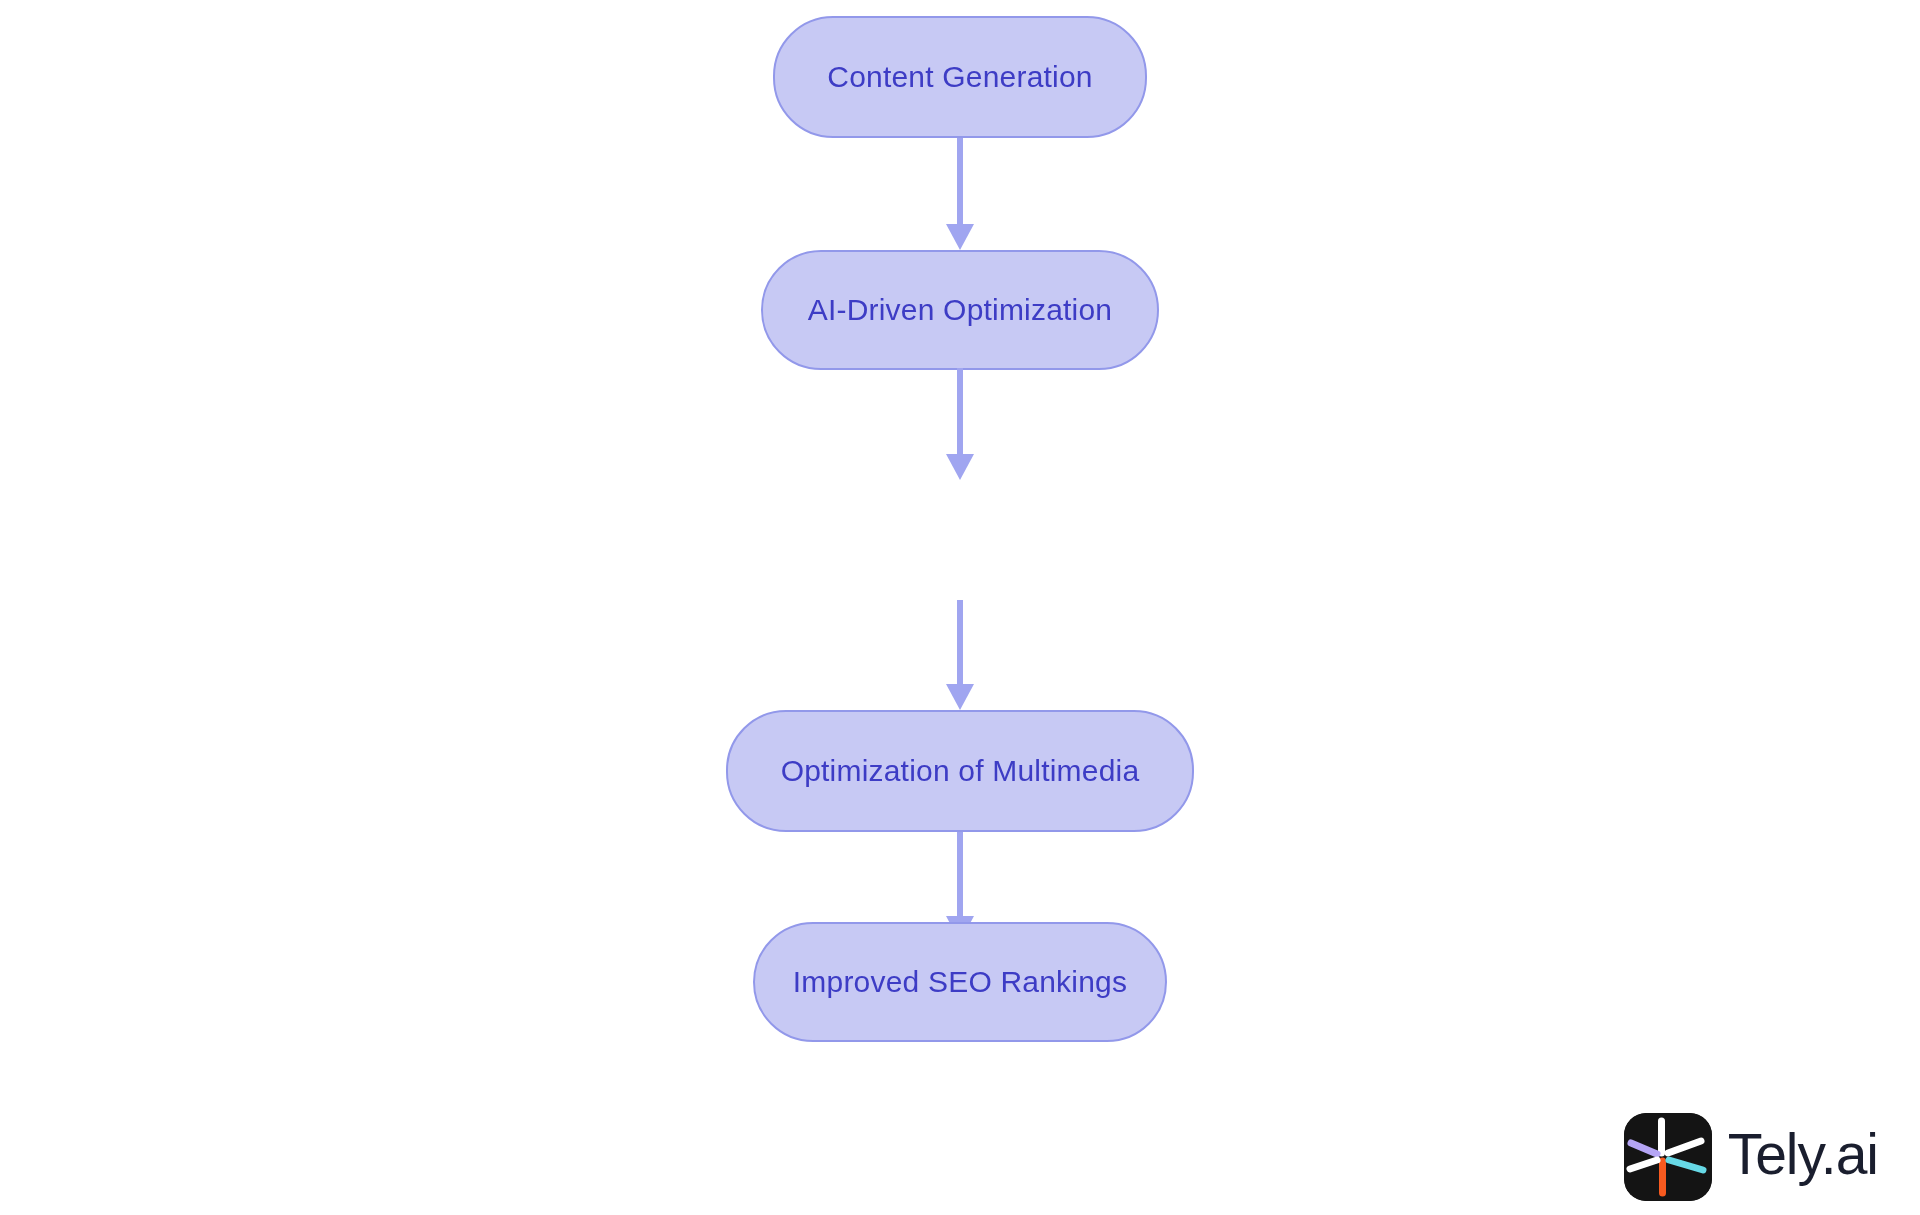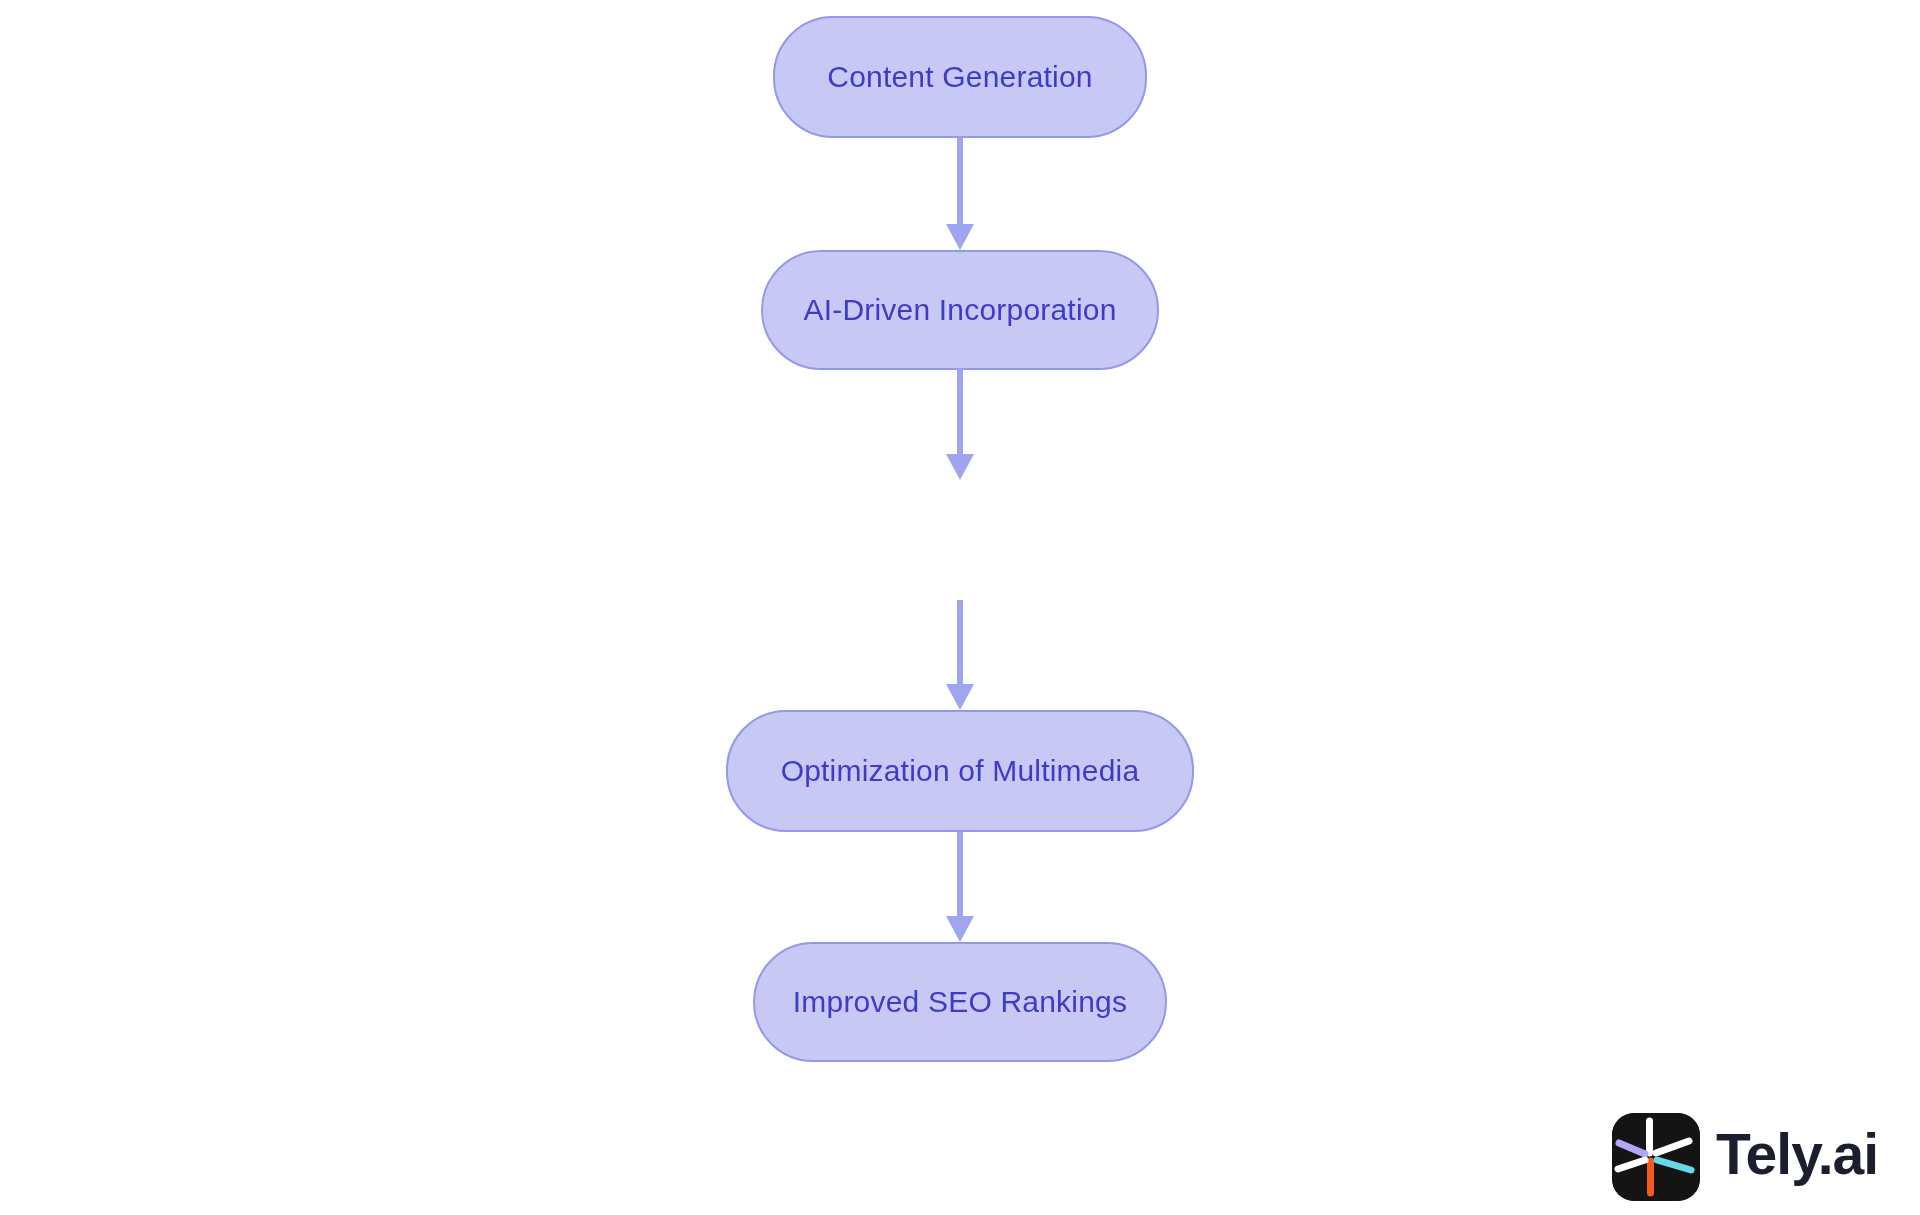--- a/index.html
+++ b/index.html
@@ -37,21 +37,21 @@
     color:var(--node-text);
     font-size:30px;
     font-weight:500;
     letter-spacing:0.2px;
     white-space:nowrap;
   }
   .node-1{top:16px;width:374px;height:122px;}
   .node-2{top:250px;width:398px;}
   .node-3{top:480px;width:476px;}
   .node-4{top:710px;width:468px;height:122px;}
-  .node-5{top:942px;width:414px;}
+  .node-5{top:922px;width:414px;}
   .arrow{
     position:absolute;
     left:50%;
     transform:translateX(-50%);
     width:28px;
   }
   .arrow .shaft{
     position:absolute;
     left:50%;
     transform:translateX(-50%);
@@ -86,21 +86,21 @@
   }
   .logo-icon{
     width:88px;
     height:88px;
     border-radius:22px;
     background:var(--logo-bg);
     flex:0 0 auto;
   }
   .logo-text{
     font-size:57px;
-    font-weight:700;
+    font-weight:400;
     color:var(--logo-text);
     letter-spacing:-1px;
     line-height:1;
     padding-bottom:6px;
   }
 </style>
 </head>
 <body>
 
 <div id="canvas">
@@ -108,21 +108,21 @@
   <div class="node node-1">
     <span>Content Generation</span>
   </div>
 
   <div class="arrow arrow-1">
     <div class="shaft"></div>
     <div class="head"></div>
   </div>
 
   <div class="node node-2">
-    <span>AI-Driven Incorporation</span>
+    <span>AI-Driven Optimization</span>
   </div>
 
   <div class="arrow arrow-2">
     <div class="shaft"></div>
     <div class="head"></div>
   </div>
 
 
   <div class="arrow arrow-3">
     <div class="shaft"></div>

